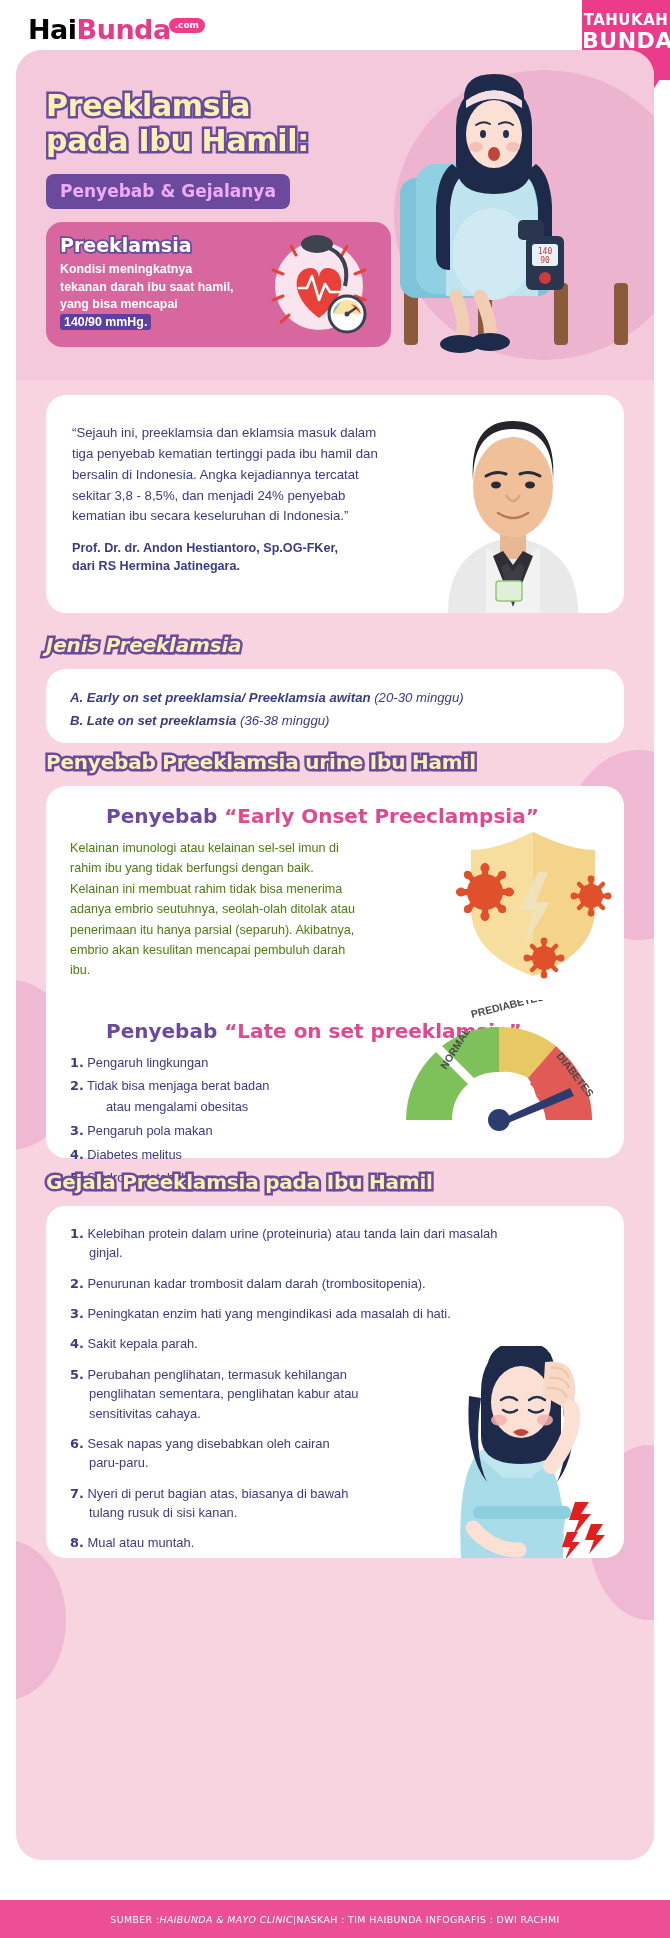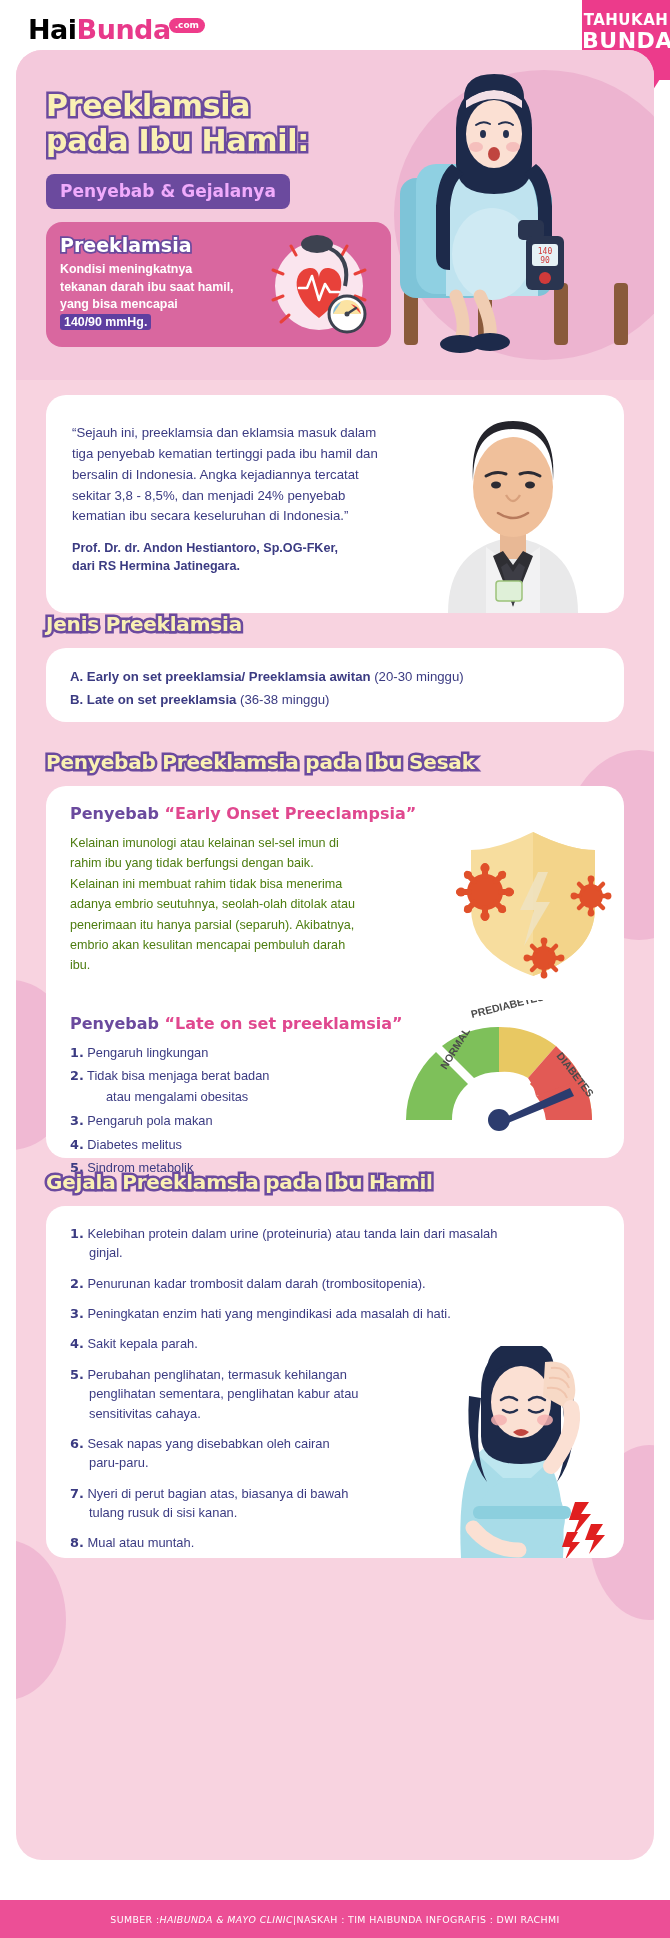--- a/index.html
+++ b/index.html
@@ -189,24 +189,25 @@
     font-size: 13.2px;
     line-height: 1.72;
     color: #3b3b82;
   }
   .list-ab b { font-weight: bold; }
   .list-ab .muted { font-weight: normal; }
 
   
   .sub-head {
     font-family: "DejaVu Sans", sans-serif;
-    font-size: 16px;
+    font-size: 20px;
     font-weight: bold;
     color: #6b4a9e;
     margin-bottom: 10px;
+    margin-left: 36px;
   }
   .sub-head .q { color: #e0488f; }
   .para {
     font-size: 12.6px;
     line-height: 1.62;
     color: #4d7c0f;
     max-width: 295px;
   }
   .num-list {
     list-style: none;
@@ -370,32 +371,32 @@
         <ellipse cx="122" cy="90" rx="5" ry="3.4" fill="#2b2b33"></ellipse>
         <path d="M78 81 q10 -6 20 -2" stroke="#2b2b33" stroke-width="3" fill="none" stroke-linecap="round"></path>
         <path d="M112 79 q10 -4 20 2" stroke="#2b2b33" stroke-width="3" fill="none" stroke-linecap="round"></path>
         <path d="M98 100 q7 12 14 0" stroke="#d8a07c" stroke-width="2.4" fill="none"></path>
         <path d="M90 118 q15 10 30 0" stroke="#b77a5c" stroke-width="2.6" fill="none" stroke-linecap="round"></path>
         <rect x="88" y="186" width="26" height="20" rx="3" fill="#dff0d8" stroke="#9cc27a" stroke-width="1.5"></rect>
       </g>
     </svg>
   </div>
 
-  <div class="sec" style="top:562px;">
+  <div class="sec" style="top:583px;font-style:italic;">
     <div class="band">Jenis Preeklamsia</div>
     <div class="white-card" style="margin-top:12px;height:74px;">
       <div class="list-ab">
         <div><b>A. Early on set preeklamsia/ Preeklamsia awitan</b><span class="muted"> (20-30 minggu)</span></div>
         <div><b>B. Late on set preeklamsia</b><span class="muted"> (36-38 minggu)</span></div>
       </div>
     </div>
   </div>
 
   <div class="sec" style="top:700px;">
-    <div class="band">Penyebab Preeklamsia pada Ibu Sesak</div>
+    <div class="band">Penyebab Preeklamsia urine Ibu Hamil</div>
     <div class="white-card" style="margin-top:12px;height:372px;position:relative;">
 
       <div class="sub-head"><span>Penyebab </span><span class="q">“Early Onset Preeclampsia”</span></div>
       <div class="para">Kelainan imunologi atau kelainan sel-sel imun di rahim ibu yang tidak berfungsi dengan baik. Kelainan ini membuat rahim tidak bisa menerima adanya embrio seutuhnya, seolah-olah ditolak atau penerimaan itu hanya parsial (separuh). Akibatnya, embrio akan kesulitan mencapai pembuluh darah ibu.</div>
 
       <svg width="170" height="160" viewBox="0 0 170 160" style="position:absolute;right:6px;top:34px;">
         <path d="M85 12 q36 18 62 18 l0 58 q0 46 -62 68 q-62 -22 -62 -68 l0 -58 q26 0 62 -18 z" fill="#f7dd9e"></path>
         <path d="M85 12 q36 18 62 18 l0 58 q0 46 -62 68 z" fill="#f3d48a"></path>
         <path d="M90 52 l-18 38 l14 0 l-10 36 l26 -44 l-14 0 l12 -30 z" fill="#efe3c2" opacity="0.85"></path>
         <g fill="#e0502a">

